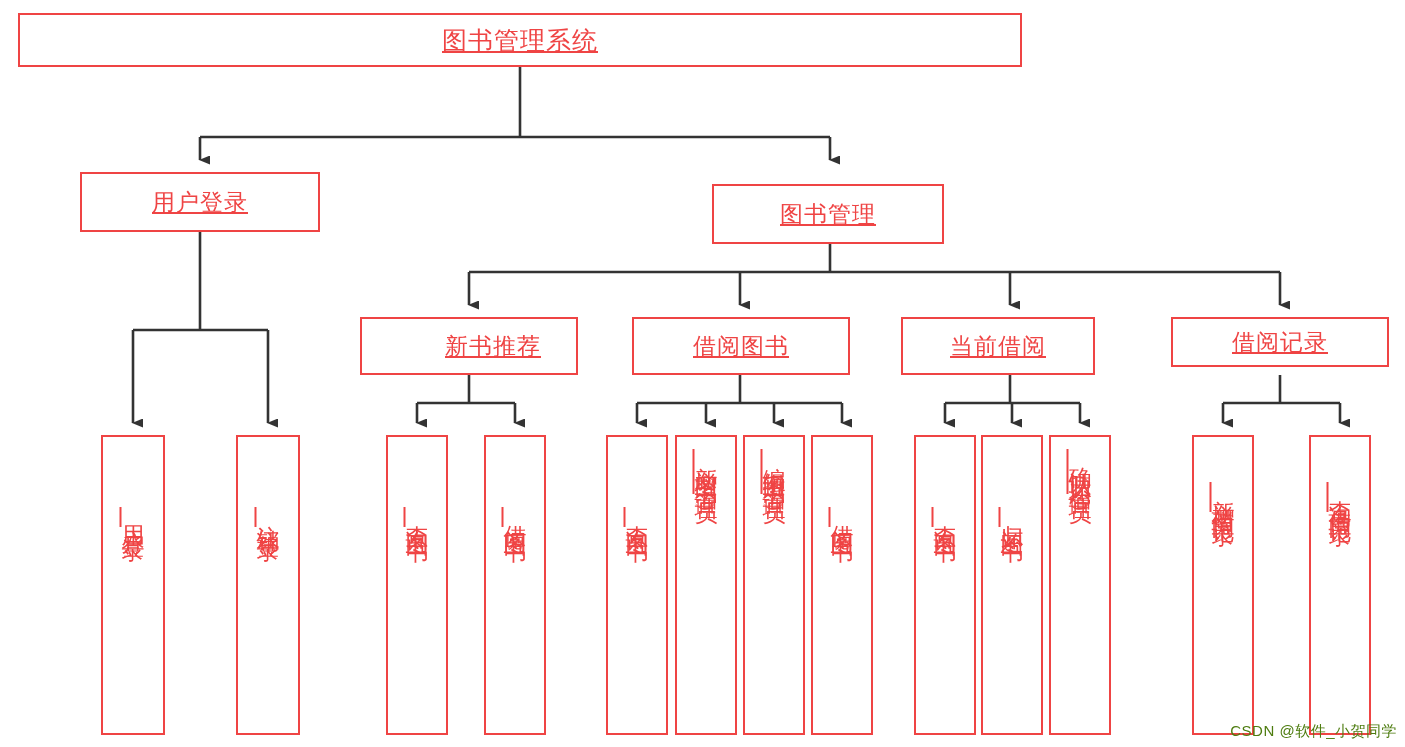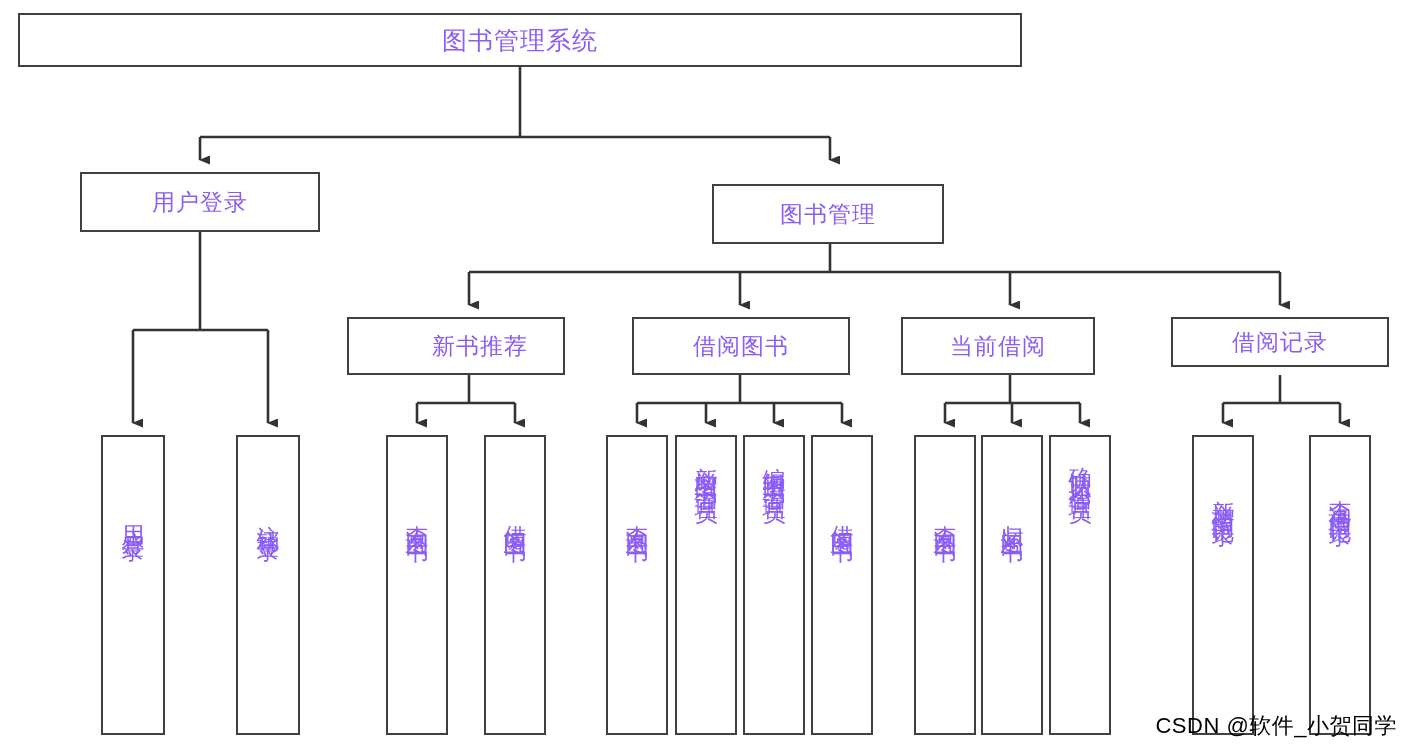--- a/index.html
+++ b/index.html
@@ -23,25 +23,26 @@
     left: 0;
     top: 0;
     width: 1405px;
     height: 747px;
     pointer-events: none;
   }
   .node {
     position: absolute;
     box-sizing: border-box;
     background: #ffffff;
-    border: 2px solid #404040;
+    border: 2px solid #ef4444;
     display: flex;
     align-items: center;
     justify-content: center;
-    color: #8b5cf6;
+    color: #ef4444;
+    text-decoration: underline;
   }
   .node.h-node {
     font-size: 23px;
     letter-spacing: 1px;
   }
   .node.v-node {
     font-size: 23px;
     padding: 14px 0 10px 0;
     align-items: flex-start;
     justify-content: center;
@@ -56,22 +57,22 @@
   .h-label {
     white-space: nowrap;
   }
   #root-node {
     font-size: 25px;
   }
   .watermark {
     position: absolute;
     right: 8px;
     bottom: 6px;
-    font-size: 22px;
-    color: #000000;
+    font-size: 15px;
+    color: #4d7c0f;
     letter-spacing: 0.5px;
     white-space: nowrap;
     user-select: none;
   }
 </style>
 </head>
 <body>
 
 <div id="canvas">
 
@@ -130,21 +131,21 @@
     <span class="h-label">图书管理系统</span>
   </div>
 
   <div class="node h-node" style="left:80px; top:172px; width:240px; height:60px;">
     <span class="h-label">用户登录</span>
   </div>
   <div class="node h-node" style="left:712px; top:184px; width:232px; height:60px;">
     <span class="h-label">图书管理</span>
   </div>
 
-  <div class="node h-node" style="left:347px; top:317px; width:218px; height:58px;padding-left:48px;">
+  <div class="node h-node" style="left:360px; top:317px; width:218px; height:58px;padding-left:48px;">
     <span class="h-label">新书推荐</span>
   </div>
   <div class="node h-node" style="left:632px; top:317px; width:218px; height:58px;">
     <span class="h-label">借阅图书</span>
   </div>
   <div class="node h-node" style="left:901px; top:317px; width:194px; height:58px;">
     <span class="h-label">当前借阅</span>
   </div>
   <div class="node h-node" style="left:1171px; top:317px; width:218px; height:50px;">
     <span class="h-label">借阅记录</span>

